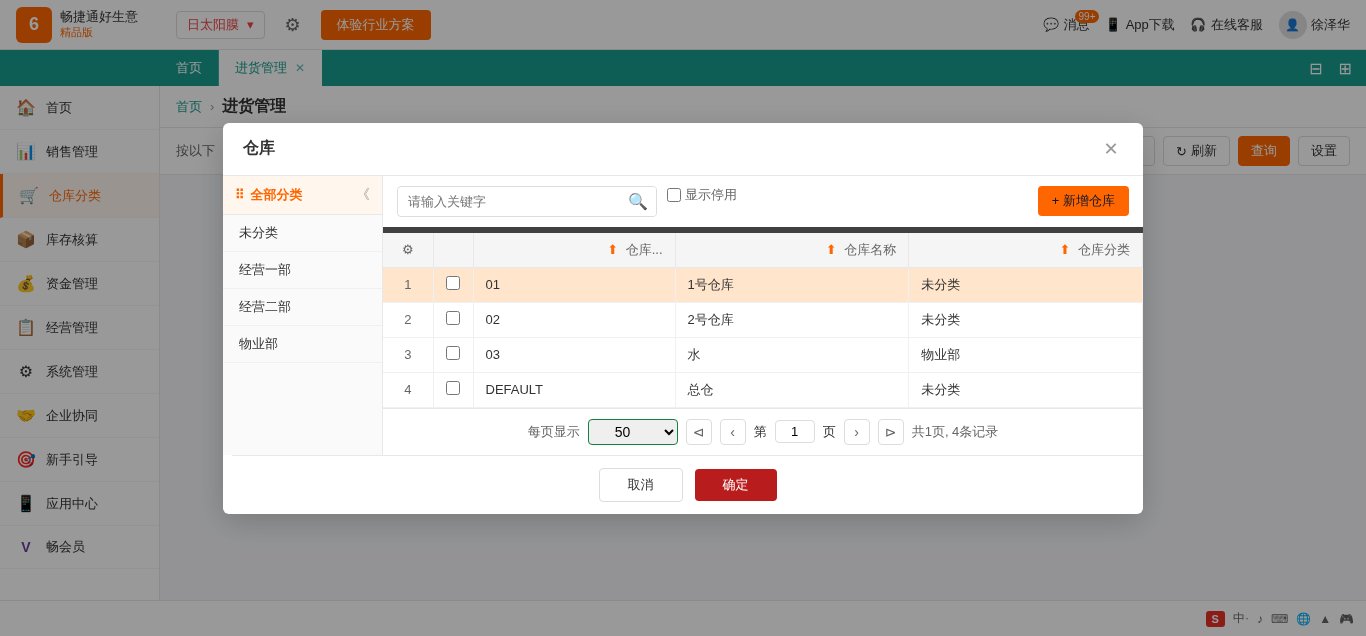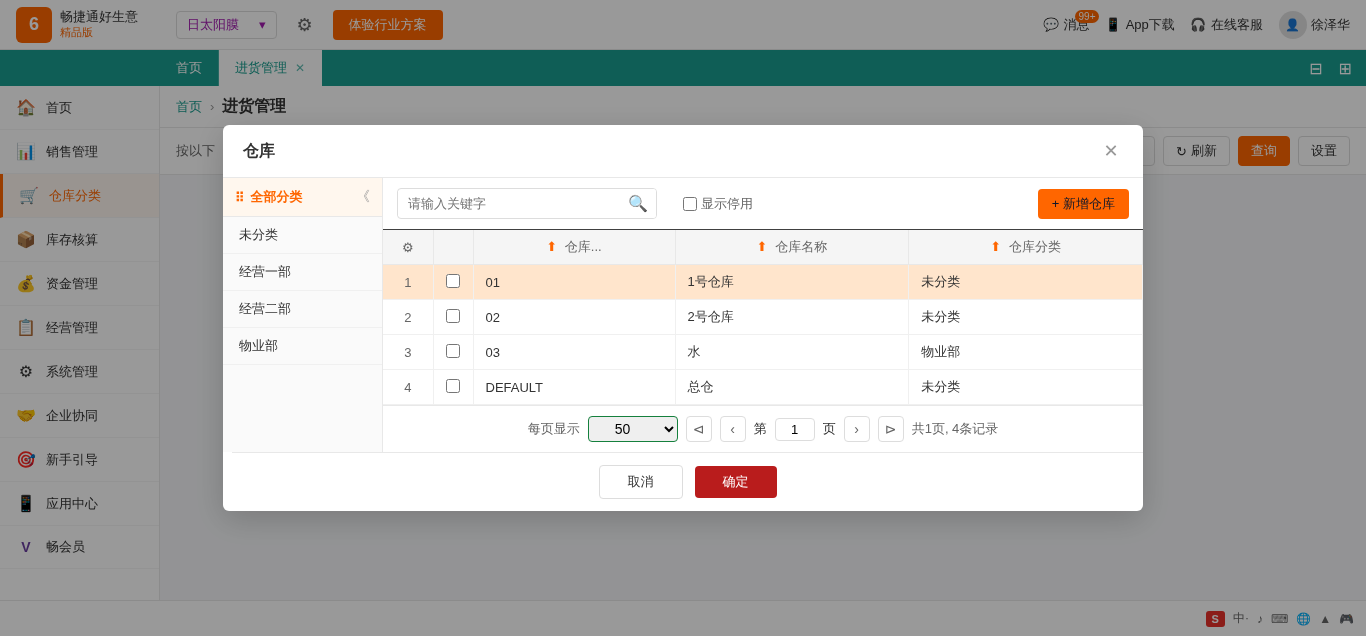--- a/index.html
+++ b/index.html
@@ -38,26 +38,26 @@
     .logo-badge { font-size: 11px; color: #f60; }
     .header-middle {
       display: flex;
       align-items: center;
       flex: 1;
       gap: 12px;
     }
     .store-selector {
       display: flex;
       align-items: center;
-      gap: 20px;
+      gap: 8px;
       padding: 4px 10px;
       border: 1px solid #ddd;
       border-radius: 4px;
       cursor: pointer;
-      color: #a21caf;
+      color: #ef4444;
       font-size: 13px;
     }
     .settings-icon {
       width: 32px; height: 32px;
       display: flex; align-items: center; justify-content: center;
       cursor: pointer; color: #666; font-size: 18px;
     }
     .trial-btn {
       background: #f60;
       color: #fff;
@@ -275,24 +275,24 @@
 
     
     .table-panel {
       flex: 1;
       display: flex;
       flex-direction: column;
       overflow: hidden;
     }
     .table-toolbar {
       display: flex;
-      align-items: center;
+      align-items: flex-start;
       padding: 10px 14px;
-      gap: 26px;
-      border-bottom: 1px solid #404040;
+      gap: 10px;
+      border-bottom: 6px solid #404040;
     }
     .search-box {
       display: flex;
       align-items: center;
       border: 1px solid #ddd;
       border-radius: 4px;
       overflow: hidden;
       flex: 1;
       max-width: 260px;
     }
@@ -343,21 +343,21 @@
       width: 100%;
       border-collapse: collapse;
       font-size: 13px;
     }
     thead tr {
       background: #f5f5f5;
       border-bottom: 1px solid #e8e8e8;
     }
     thead th {
       padding: 8px 12px;
-      text-align: center;
+      text-align: right;
       color: #666;
       font-weight: normal;
       border-right: 1px solid #e8e8e8;
     }
     thead th:first-child { width: 50px; text-align: center; }
     thead th:nth-child(2) { width: 40px; text-align: center; }
     tbody tr {
       border-bottom: 1px solid #f0f0f0;
       cursor: pointer;
     }

